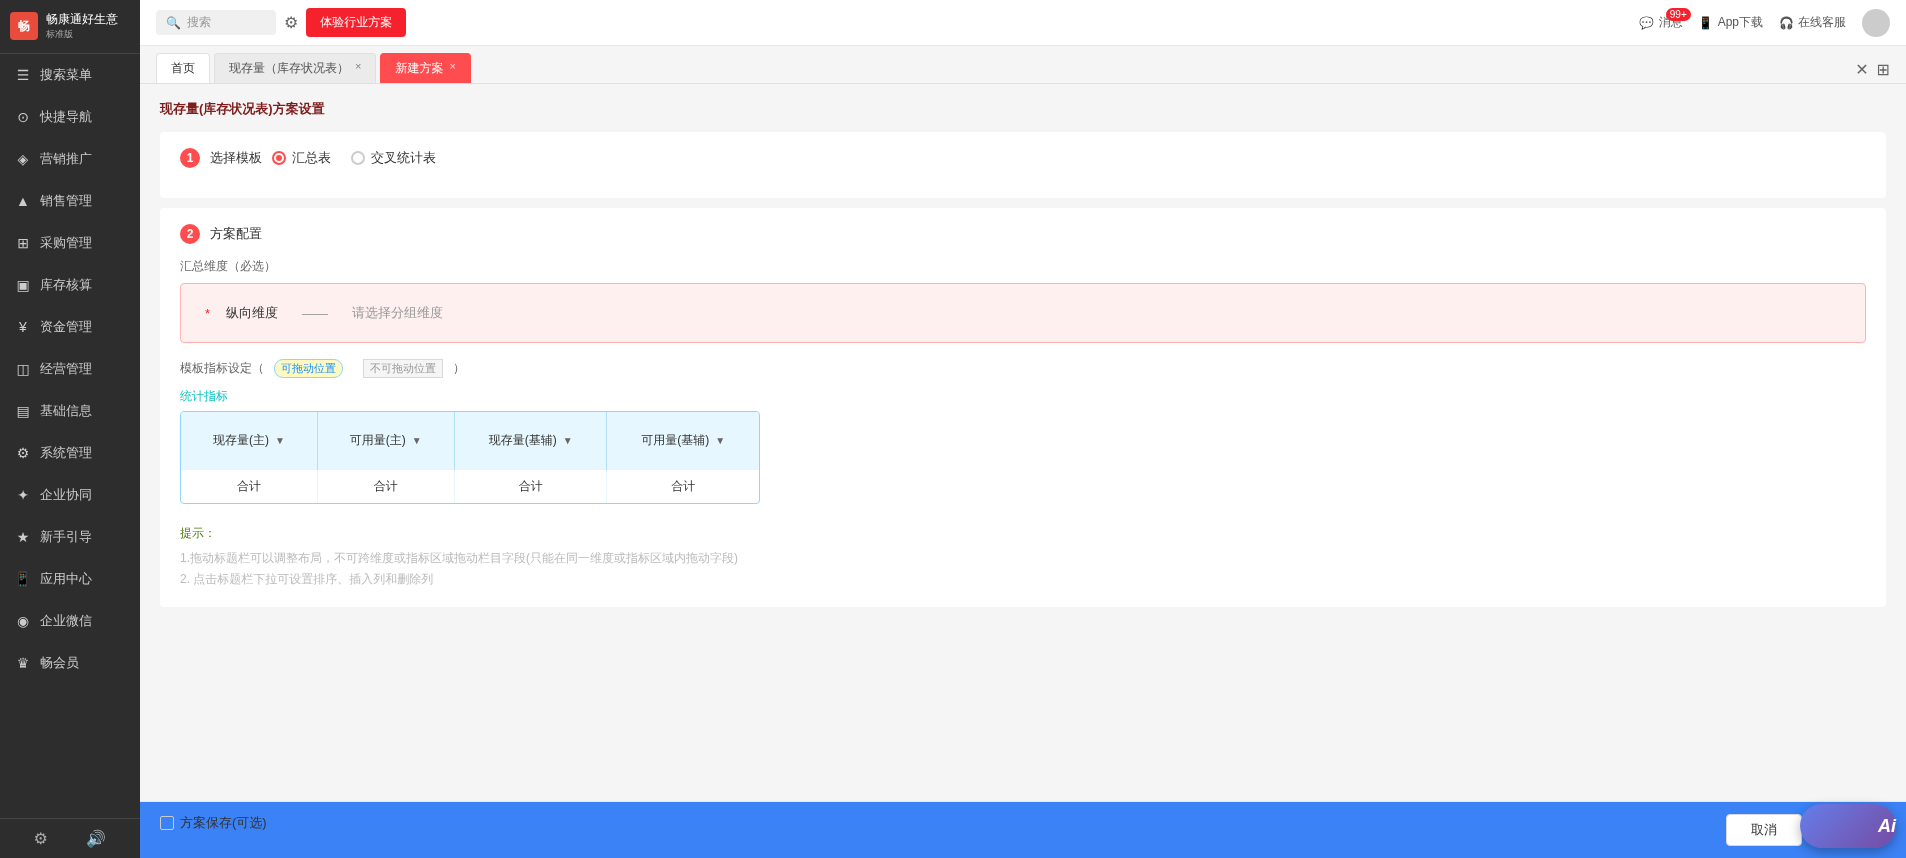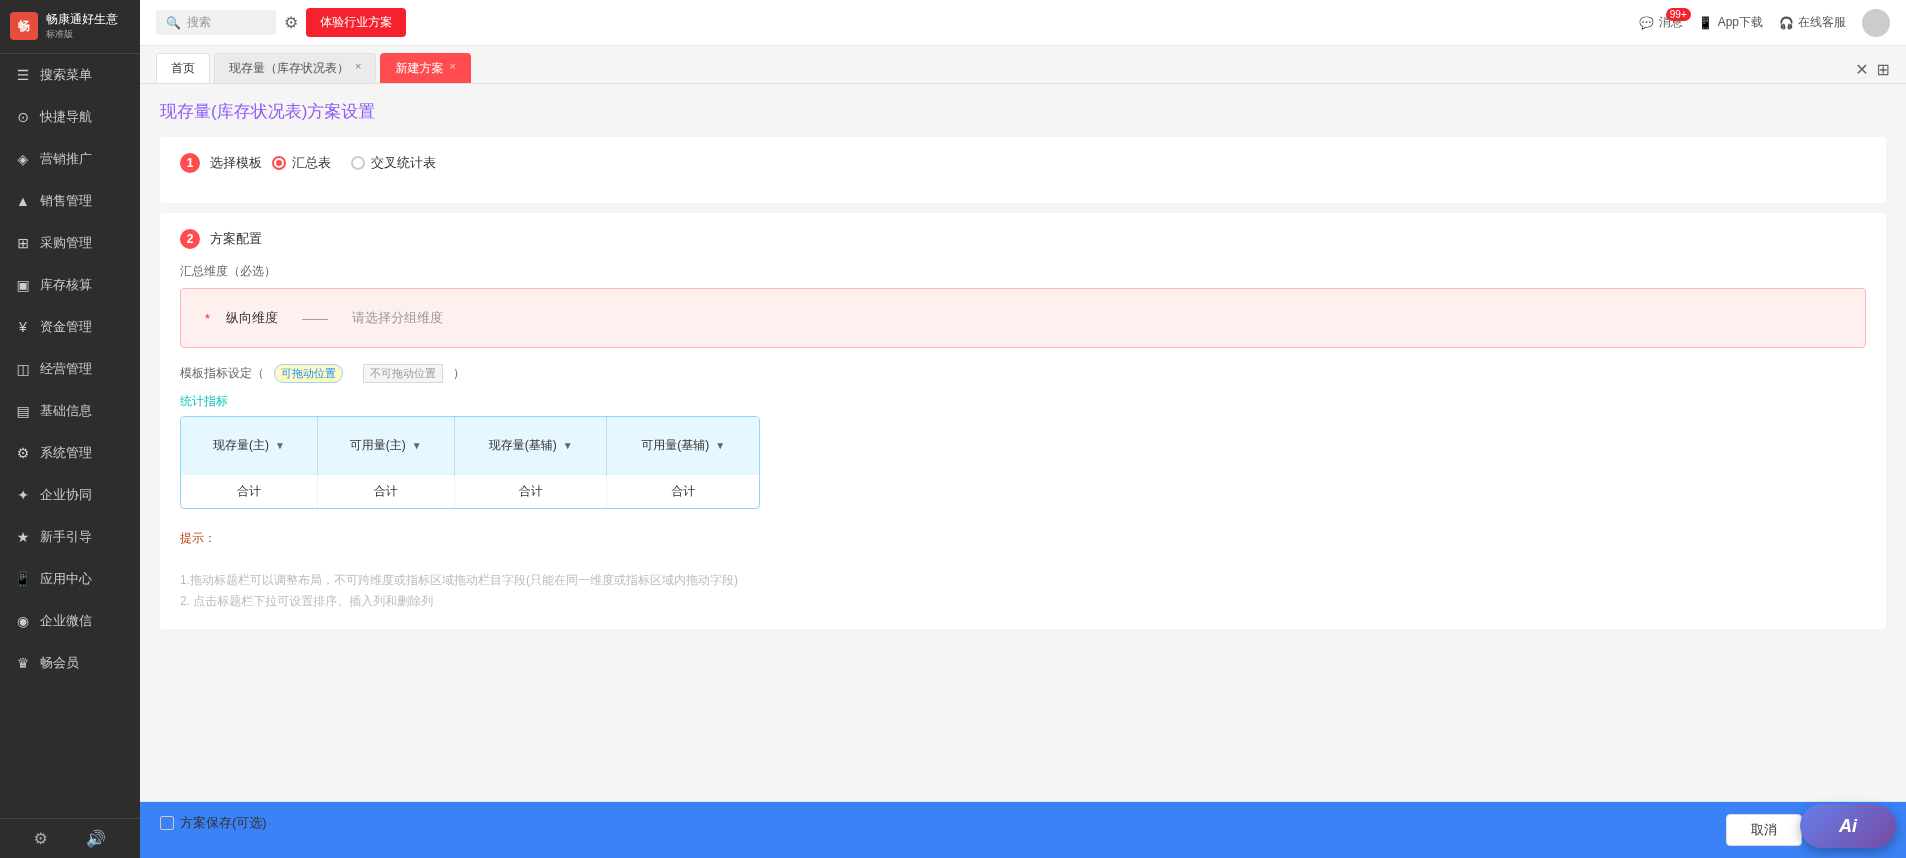--- a/index.html
+++ b/index.html
@@ -212,23 +212,24 @@
       flex: 1;
       overflow-y: auto;
       background: #f5f5f5;
       padding: 16px 20px;
       position: relative;
     }
     .page-content::-webkit-scrollbar { width: 6px; }
     .page-content::-webkit-scrollbar-thumb { background: #ccc; border-radius: 3px; }
 
     .page-title {
-      font-size: 17px;
-      color: #8b5cf6;
+      font-size: 13px;
+      color: #7f1d1d;
       margin-bottom: 14px;
+      font-weight: bold;
     }
 
     .section {
       background: #fff;
       border-radius: 4px;
       padding: 16px 20px;
       margin-bottom: 10px;
     }
 
     .section-header {
@@ -398,22 +399,22 @@
       font-size: 10px;
     }
 
     .tips-section {
       margin-top: 16px;
       color: #bbb;
       font-size: 12px;
       line-height: 1.8;
     }
     .tips-section .tip-title {
-      color: #c2410c;
-      margin-bottom: 20px;
+      color: #4d7c0f;
+      margin-bottom: 3px;
     }
 
     
     .page-footer {
       background: #3b82f6;
       border-top: 1px solid #e8e8e8;
       padding: 12px 20px;
       display: flex;
       align-items: flex-start;
       justify-content: space-between;
@@ -460,21 +461,21 @@
     .ai-float {
       position: fixed;
       bottom: 10px;
       right: 10px;
       width: 96px;
       height: 44px;
       background: linear-gradient(135deg, #667eea, #764ba2);
       border-radius: 22px;
       display: flex;
       align-items: center;
-      justify-content: center;
+      justify-content: flex-end;
       color: white;
       font-size: 18px;
       font-weight: bold;
       cursor: pointer;
       box-shadow: 0 4px 12px rgba(0,0,0,0.3);
       font-style: italic;
     }
   </style>
 </head>
 <body>

